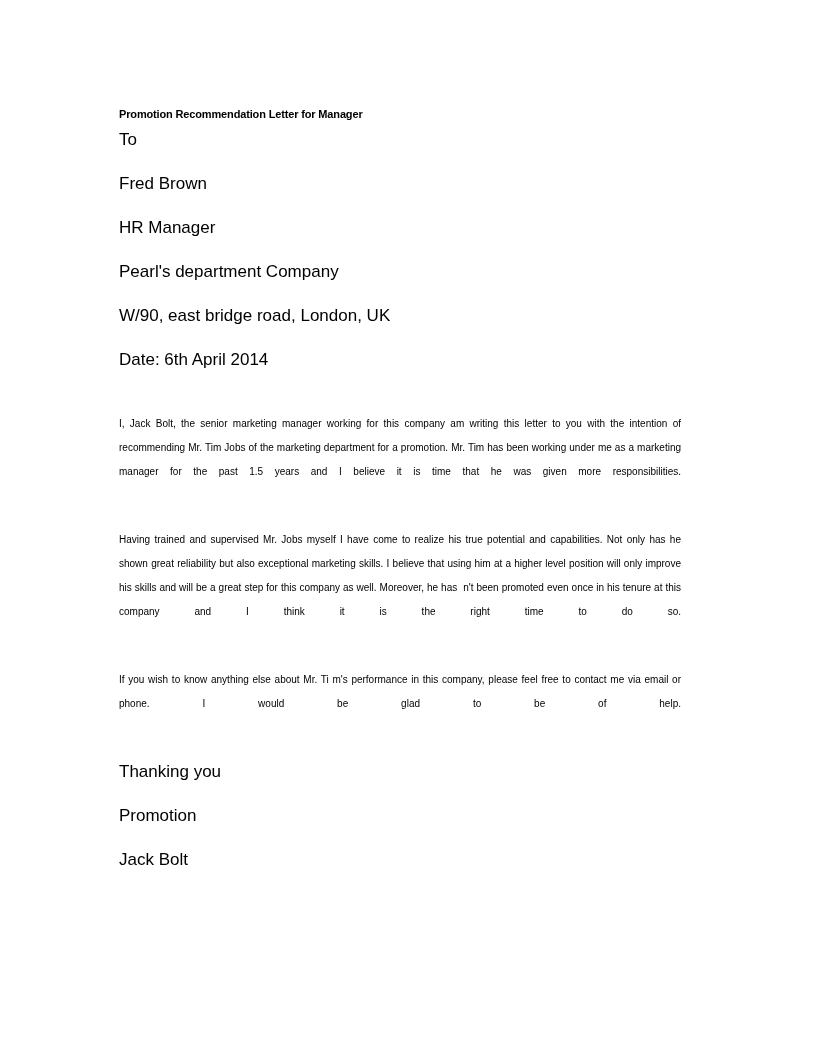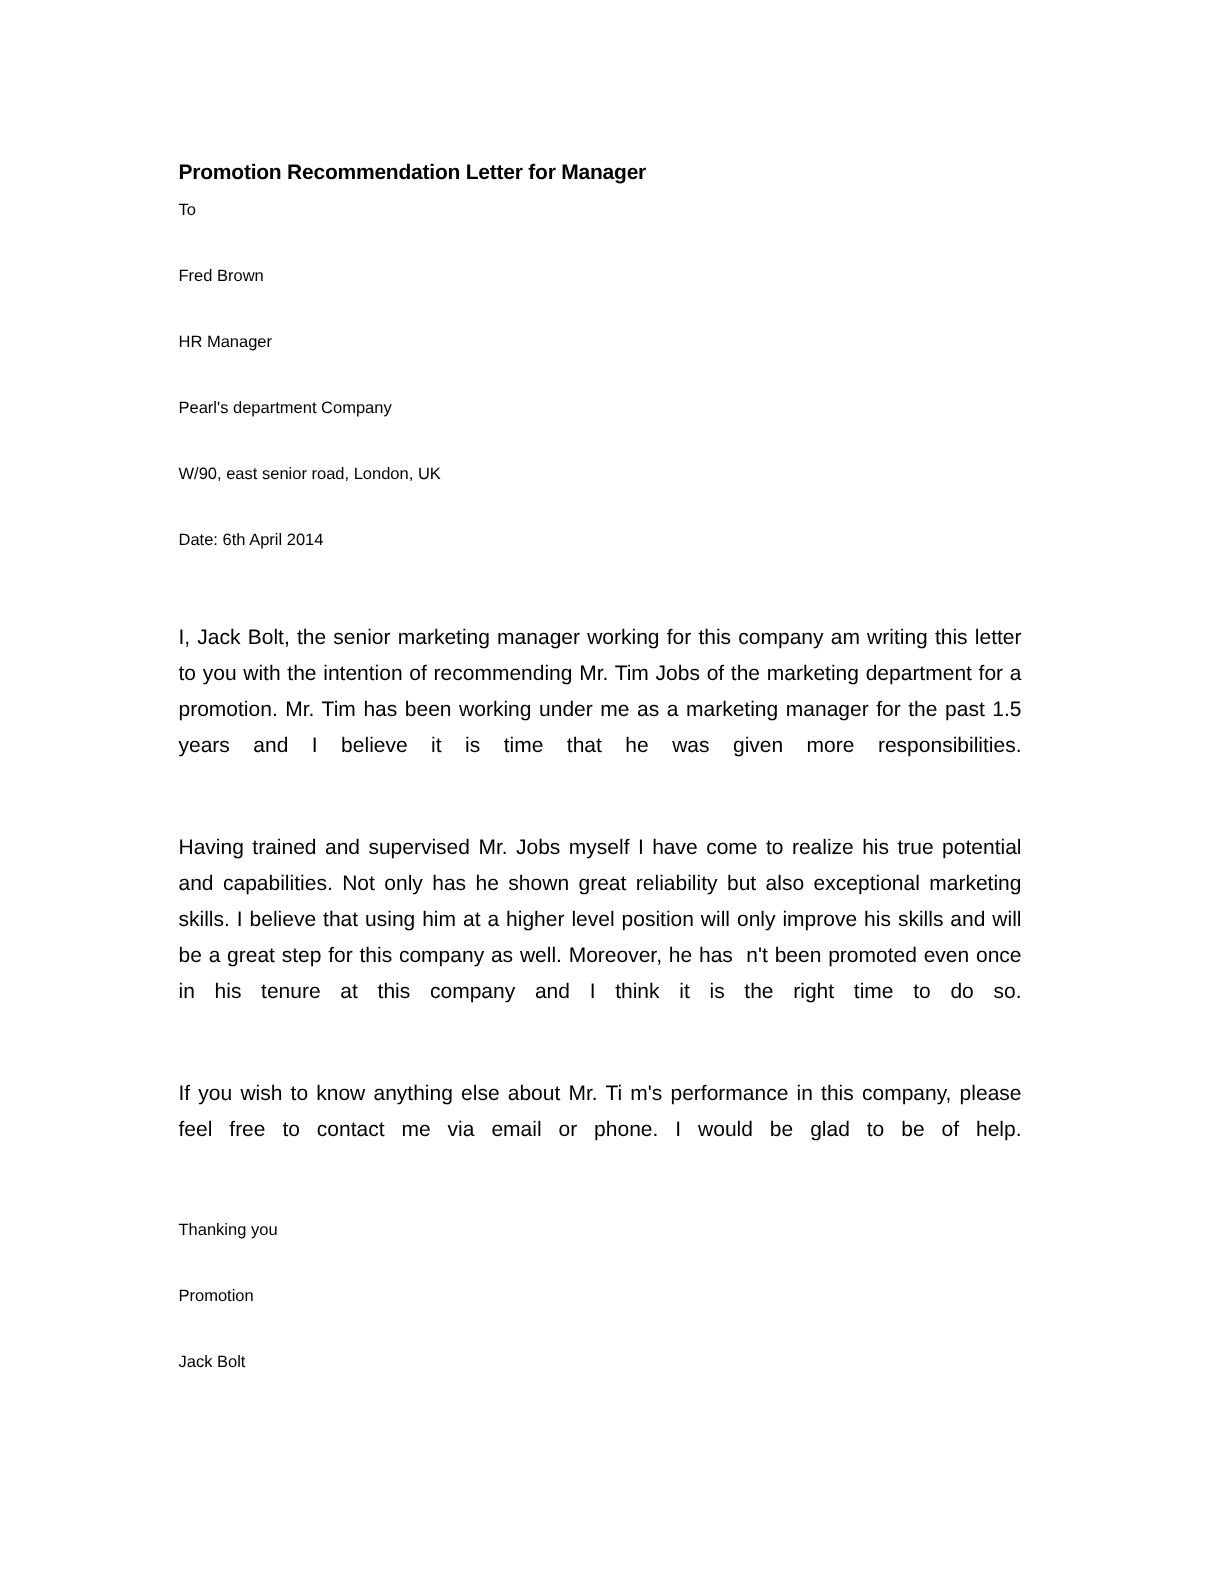--- a/index.html
+++ b/index.html
@@ -27,41 +27,41 @@
   }
 
   .letter {
     position: absolute;
     left: 119px;
     top: 106px;
     width: 562px;
   }
 
   .doc-title {
-    font-size: 14px;
+    font-size: 11px;
     font-weight: bold;
     line-height: 17px;
     letter-spacing: -0.15px;
     margin: 0 0 5px 0;
     text-align: left;
   }
 
   .line {
-    font-size: 11px;
+    font-size: 17px;
     line-height: 24px;
     margin: 0;
     text-align: left;
     white-space: pre-wrap;
   }
 
   
   .gap-20 { height: 20px; }
 
   .para {
-    font-size: 14px;
+    font-size: 10px;
     line-height: 24px;
     margin: 0;
     text-align: justify;
     text-justify: inter-word;
     white-space: pre-wrap;
   }
   
   .para:after {
     content: "";
     display: inline-block;
@@ -85,21 +85,21 @@
     <div class="gap-20"></div>
 
     <p class="line">HR Manager</p>
 
     <div class="gap-20"></div>
 
     <p class="line">Pearl's department Company</p>
 
     <div class="gap-20"></div>
 
-    <p class="line">W/90, east senior road, London, UK</p>
+    <p class="line">W/90, east bridge road, London, UK</p>
 
     <div class="gap-20"></div>
 
     <p class="line">Date: 6th April 2014</p>
 
 
     <div class="gap-20"></div>
 
 
     <div class="gap-20"></div>

